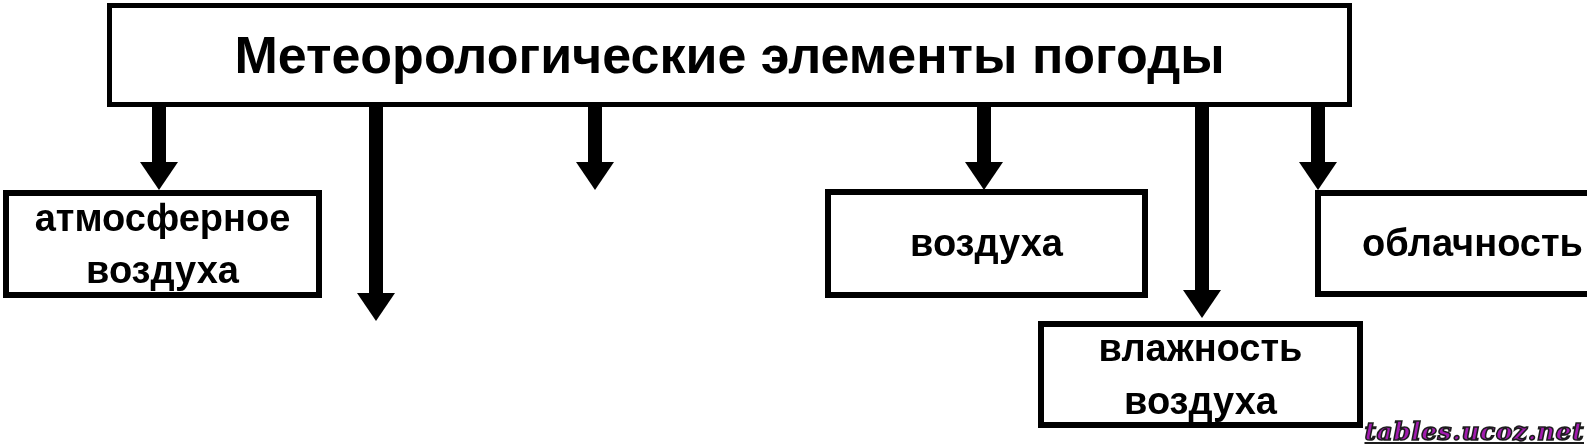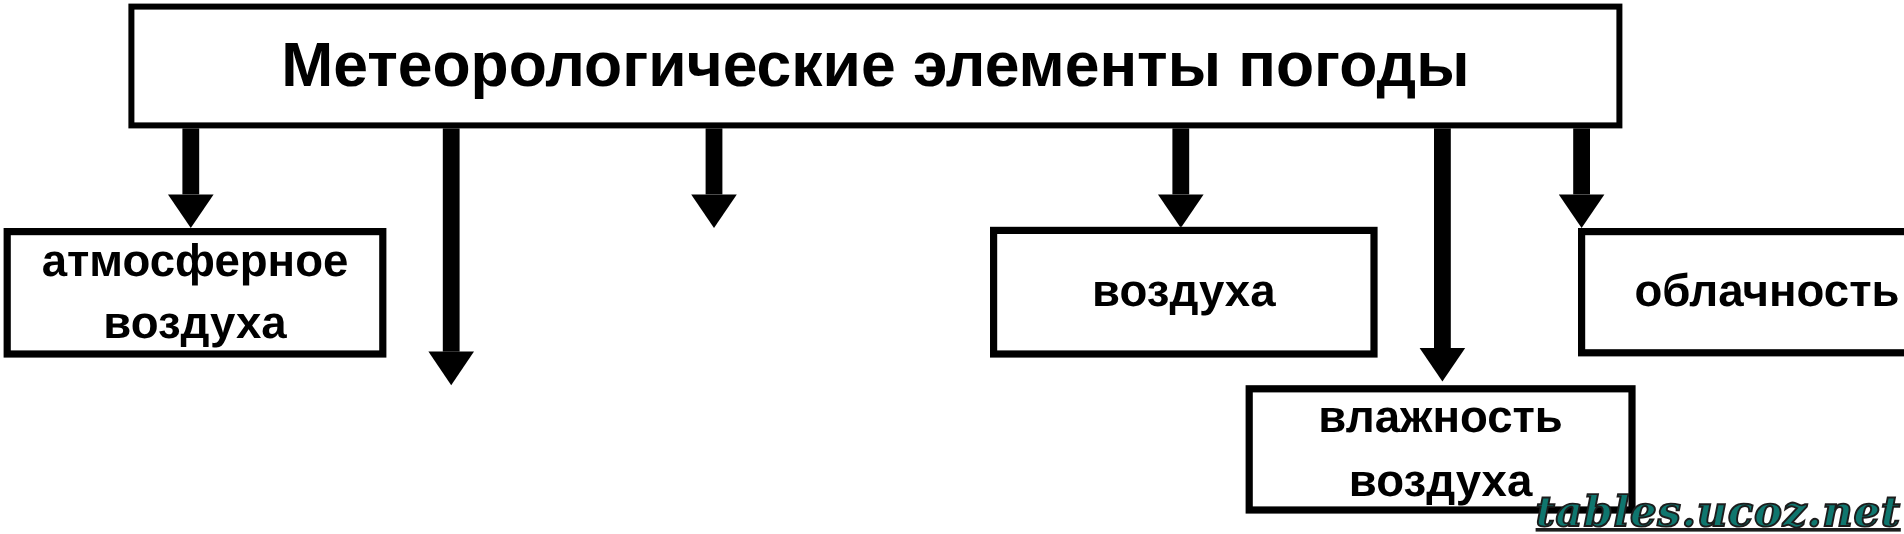--- a/index.html
+++ b/index.html
@@ -68,22 +68,22 @@
   #arrow-to-humidity .shaft { height: 183px; }
   .arrow .head { bottom: 0; }
 
   #watermark {
     position: absolute;
     right: 3px;
     bottom: 1px;
     font-family: "DejaVu Serif", "Liberation Serif", serif;
     font-style: italic;
     font-weight: bold;
-    font-size: 35px;
-    color: #0f766e;
+    font-size: 25px;
+    color: #a21caf;
     -webkit-text-stroke: 1.6px #1c1c1c;
     text-decoration: underline;
     text-decoration-color: #1c1c1c;
     letter-spacing: 0.5px;
     line-height: 1;
     margin-top: 48px;
   }
 </style>
 </head>
 <body>

